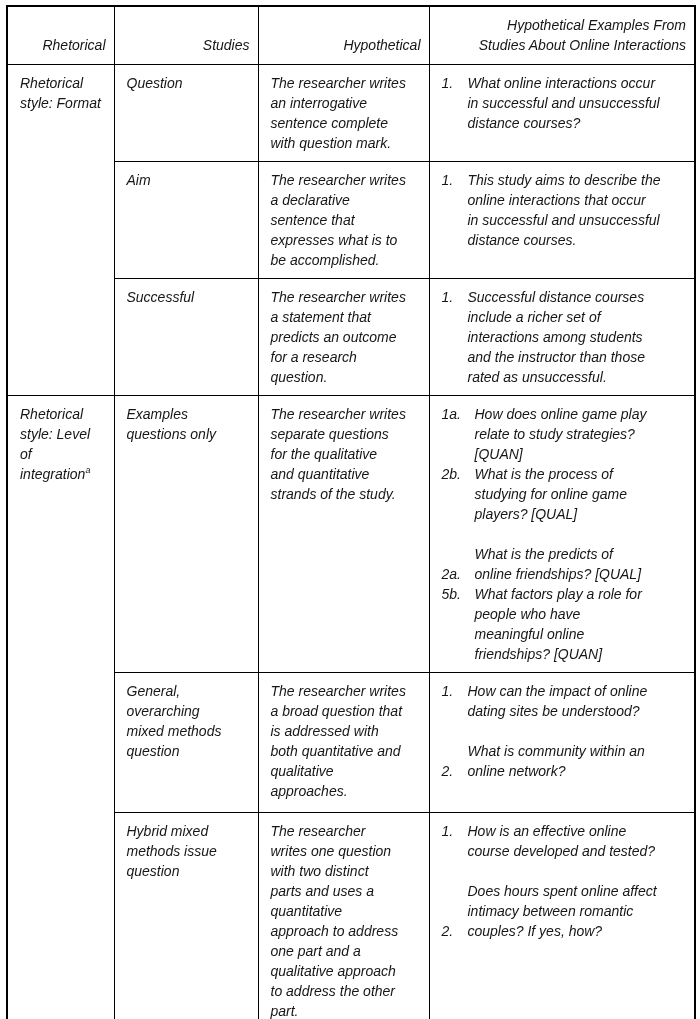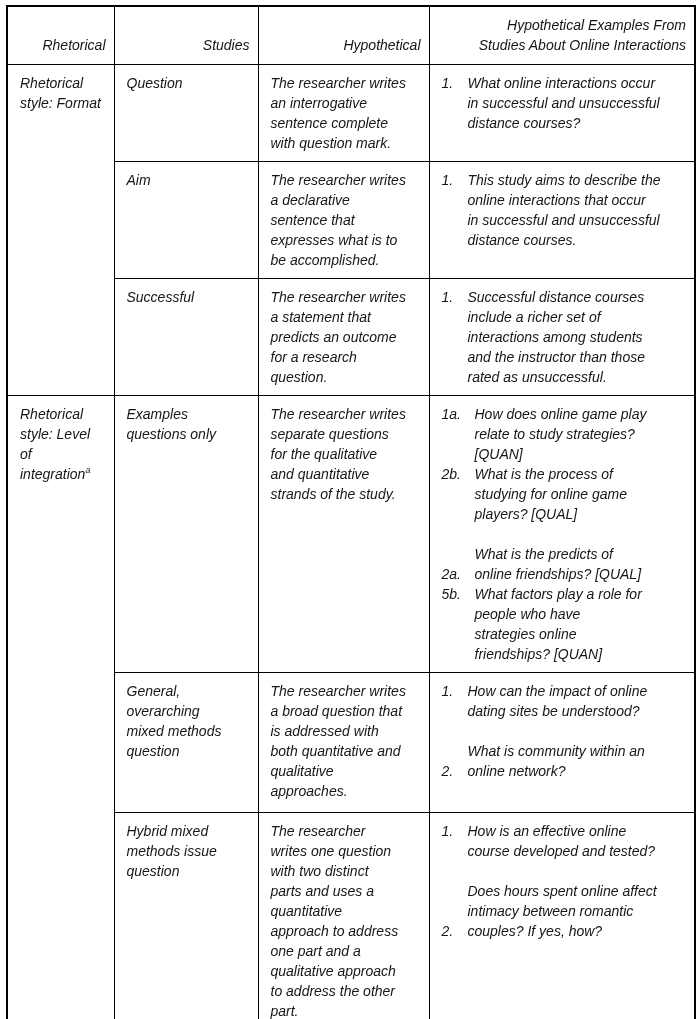--- a/index.html
+++ b/index.html
@@ -141,21 +141,21 @@
           </div>
           <div class="ex-item gap-top">
             <span class="ex-num ex-num--wide">2a.</span>
             <span class="pre">What is the predicts of
 online friendships? [QUAL]</span>
           </div>
           <div class="ex-item">
             <span class="ex-num ex-num--wide">5b.</span>
             <span class="pre">What factors play a role for
 people who have
-strategies online
+meaningful online
 friendships? [QUAN]</span>
           </div>
         </div>
       </td>
     </tr>
 
     <tr class="h-r5">
       <td class="pre">General,
 overarching
 mixed methods

